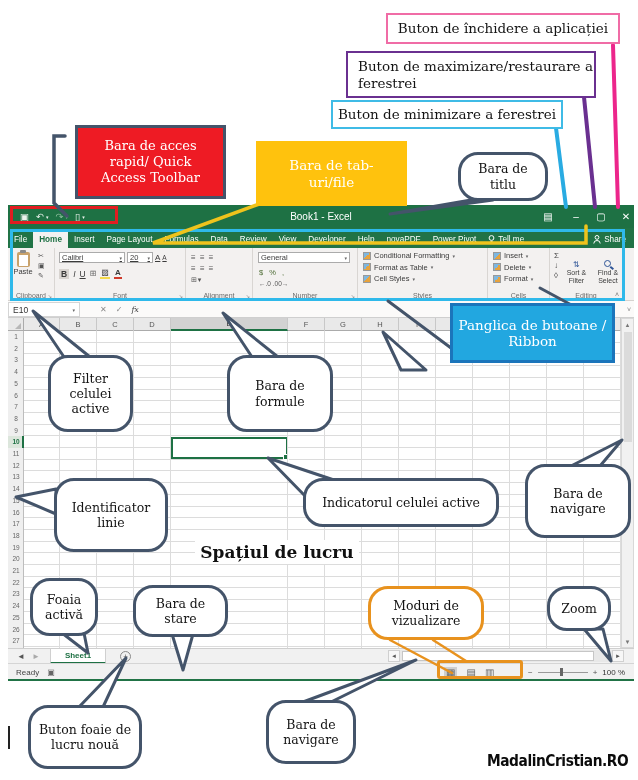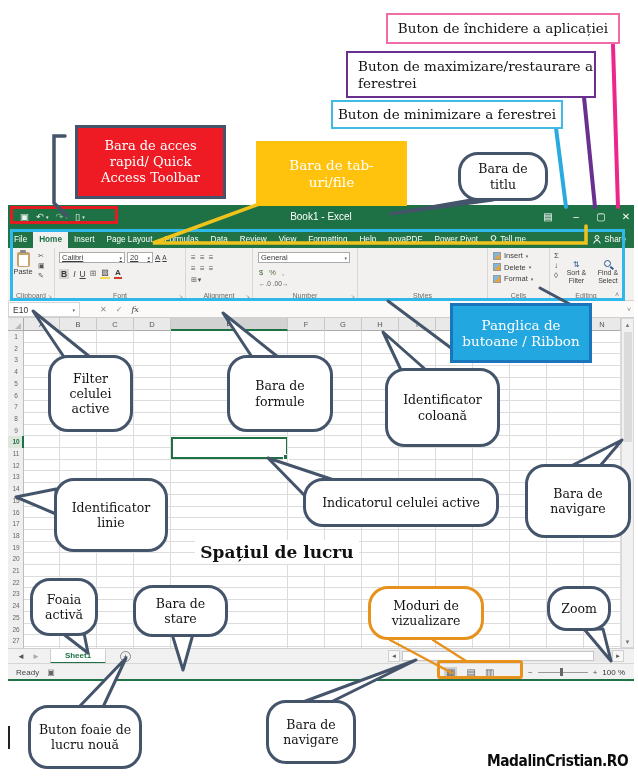--- a/index.html
+++ b/index.html
@@ -10,21 +10,21 @@
   .ann{position:absolute;background:#fff;display:flex;align-items:center;justify-content:center;
        text-align:center;font-family:"DejaVu Serif",serif;color:#141414;z-index:6;line-height:1.22;}
   .ann-close{left:386px;top:13px;width:234px;height:31px;border:2px solid #F06CA6;font-size:13.5px;}
   .ann-max{left:346px;top:51px;width:250px;height:47px;border:2px solid #6A3090;font-size:13.5px;
            justify-content:flex-start;text-align:left;padding-left:10px;}
   .ann-min{left:331px;top:100px;width:232px;height:29px;border:2px solid #3FBBE6;font-size:13.5px;}
   .box-red{left:75px;top:125px;width:151px;height:74px;background:#EE1B24;border:3px solid #44546A;
            color:#fff;font-size:13px;padding:2px 8px;}
   .box-yellow{left:256px;top:141px;width:151px;height:65px;background:#FFC20D;color:#fff;
               font-size:13.5px;padding:2px 14px;}
-  .box-blue{left:450px;top:303px;width:142px;height:60px;background:#22A7E0;border:3px solid #1B75BB;
+  .box-blue{left:450px;top:303px;width:165px;height:60px;background:#22A7E0;border:3px solid #1B75BB;
             color:#fff;font-size:13.5px;padding:14px 4px;}
   .callout{border:3px solid #44546A;border-radius:20px;padding:2px 4px;font-size:12.5px;}
   .co-titlu{left:458px;top:152px;width:90px;height:49px;}
   .co-adresa{left:48px;top:355px;width:85px;height:77px;}
   .co-formule{left:227px;top:355px;width:106px;height:77px;}
   .co-coloana{left:385px;top:368px;width:115px;height:79px;}
   .co-navr{left:525px;top:464px;width:106px;height:74px;}
   .co-linie{left:54px;top:478px;width:114px;height:74px;}
   .co-indicator{left:303px;top:478px;width:196px;height:49px;}
   .co-foaia{left:30px;top:578px;width:68px;height:58px;}
@@ -178,21 +178,21 @@
   <div class="tabrow" id="tabrow">
 
     <span class="tab">File</span>
       <span class="tab active">Home</span>
       <span class="tab">Insert</span>
       <span class="tab">Page Layout</span>
       <span class="tab">Formulas</span>
       <span class="tab">Data</span>
       <span class="tab">Review</span>
       <span class="tab">View</span>
-      <span class="tab">Formatting</span>
+      <span class="tab">Developer</span>
       <span class="tab">Help</span>
       <span class="tab">novaPDF</span>
       <span class="tab">Power Pivot</span>
       <span class="tab"><svg width="7" height="9" viewBox="0 0 7 9">
           <circle cx="3.5" cy="3" r="2.4" fill="none" stroke="#fff"></circle>
           <rect x="2.5" y="6" width="2" height="2.3" fill="#fff"></rect>
         </svg>Tell me</span>
       <div class="tab tab-share">
       <svg width="8" height="9" viewBox="0 0 8 9">
           <circle cx="4" cy="2.4" r="1.9" fill="none" stroke="#fff"></circle>
@@ -253,20 +253,37 @@
       <div class="fsel numsel">
           <span>General</span>
           <span class="dda">▾</span>
         </div>
       <div class="numrow">$ % ,</div>
       <div class="numrow2">←.0  .00→</div>
       <div class="rlabel">Number</div>
       <div class="launch">↘</div>
     </div>
     <div class="rgroup g-styles">
+      <div class="stylelist">
+        <div class="it">
+            <span class="iq"></span>
+            <span>Conditional Formatting</span>
+            <span class="dda">▾</span>
+          </div>
+        <div class="it">
+            <span class="iq"></span>
+            <span>Format as Table</span>
+            <span class="dda">▾</span>
+          </div>
+        <div class="it">
+            <span class="iq"></span>
+            <span>Cell Styles</span>
+            <span class="dda">▾</span>
+          </div>
+      </div>
       <div class="rlabel">Styles</div>
     </div>
     <div class="rgroup g-cells">
       <div class="stylelist">
         <div class="it">
             <span class="iq"></span>
             <span>Insert</span>
             <span class="dda">▾</span>
           </div>
         <div class="it">
@@ -451,21 +468,20 @@
 
   <div class="ann ann-close">Buton de închidere a aplicației</div>
   <div class="ann ann-max">Buton de maximizare/restaurare a  ferestrei</div>
   <div class="ann ann-min">Buton de minimizare a ferestrei</div>
   <div class="ann box-red">Bara de acces rapid/ Quick Access Toolbar</div>
   <div class="ann box-yellow">Bara de tab-uri/file</div>
   <div class="ann box-blue">Panglica de butoane / Ribbon</div>
   <div class="ann callout co-titlu">Bara de titlu</div>
   <div class="ann callout co-adresa">Filter celulei active</div>
   <div class="ann callout co-formule">Bara de formule</div>
-  <div class="ann callout co-coloana">Identificator coloană</div>
   <div class="ann callout co-navr">Bara de navigare</div>
   <div class="ann callout co-linie">Identificator linie</div>
   <div class="ann callout co-indicator">Indicatorul celulei active</div>
   <div class="workspace">Spațiul de lucru</div>
   <div class="ann callout co-foaia">Foaia activă</div>
   <div class="ann callout co-stare">Bara de stare</div>
   <div class="ann callout co-moduri">Moduri de vizualizare</div>
   <div class="ann callout co-zoom">Zoom</div>
   <div class="ann callout co-newsheet">Buton foaie de lucru nouă</div>
   <div class="ann callout co-navb">Bara de navigare</div>

